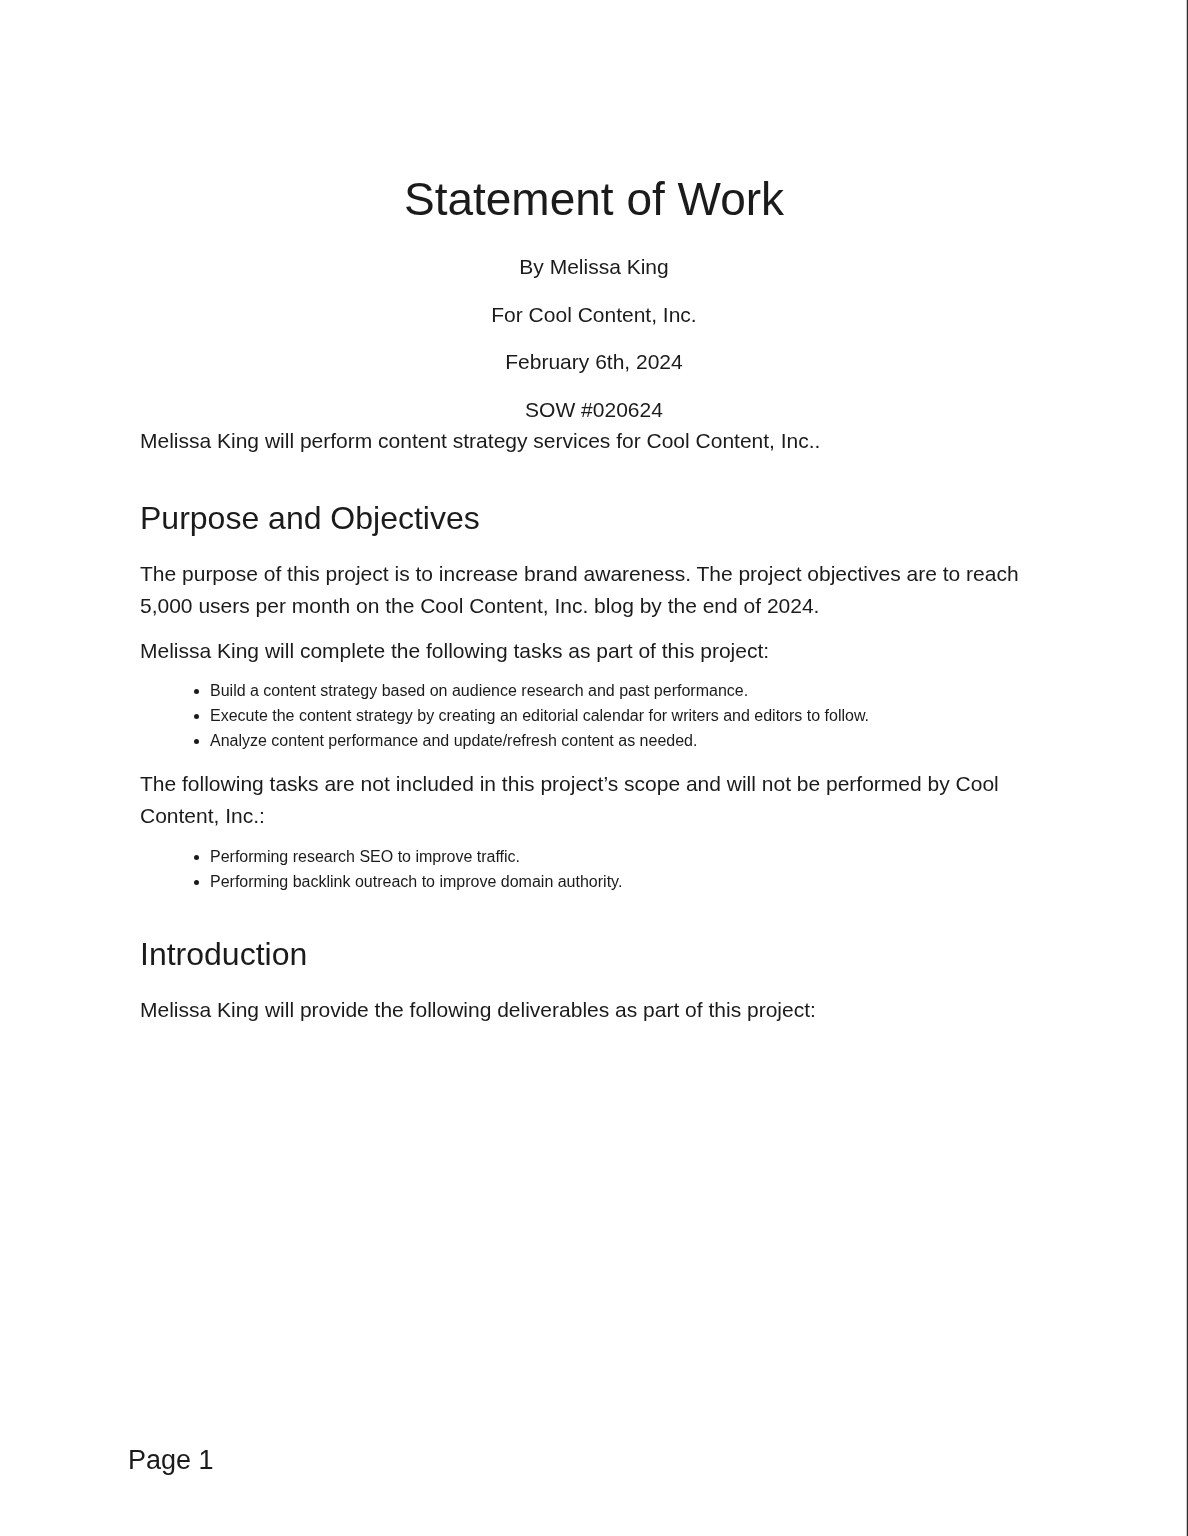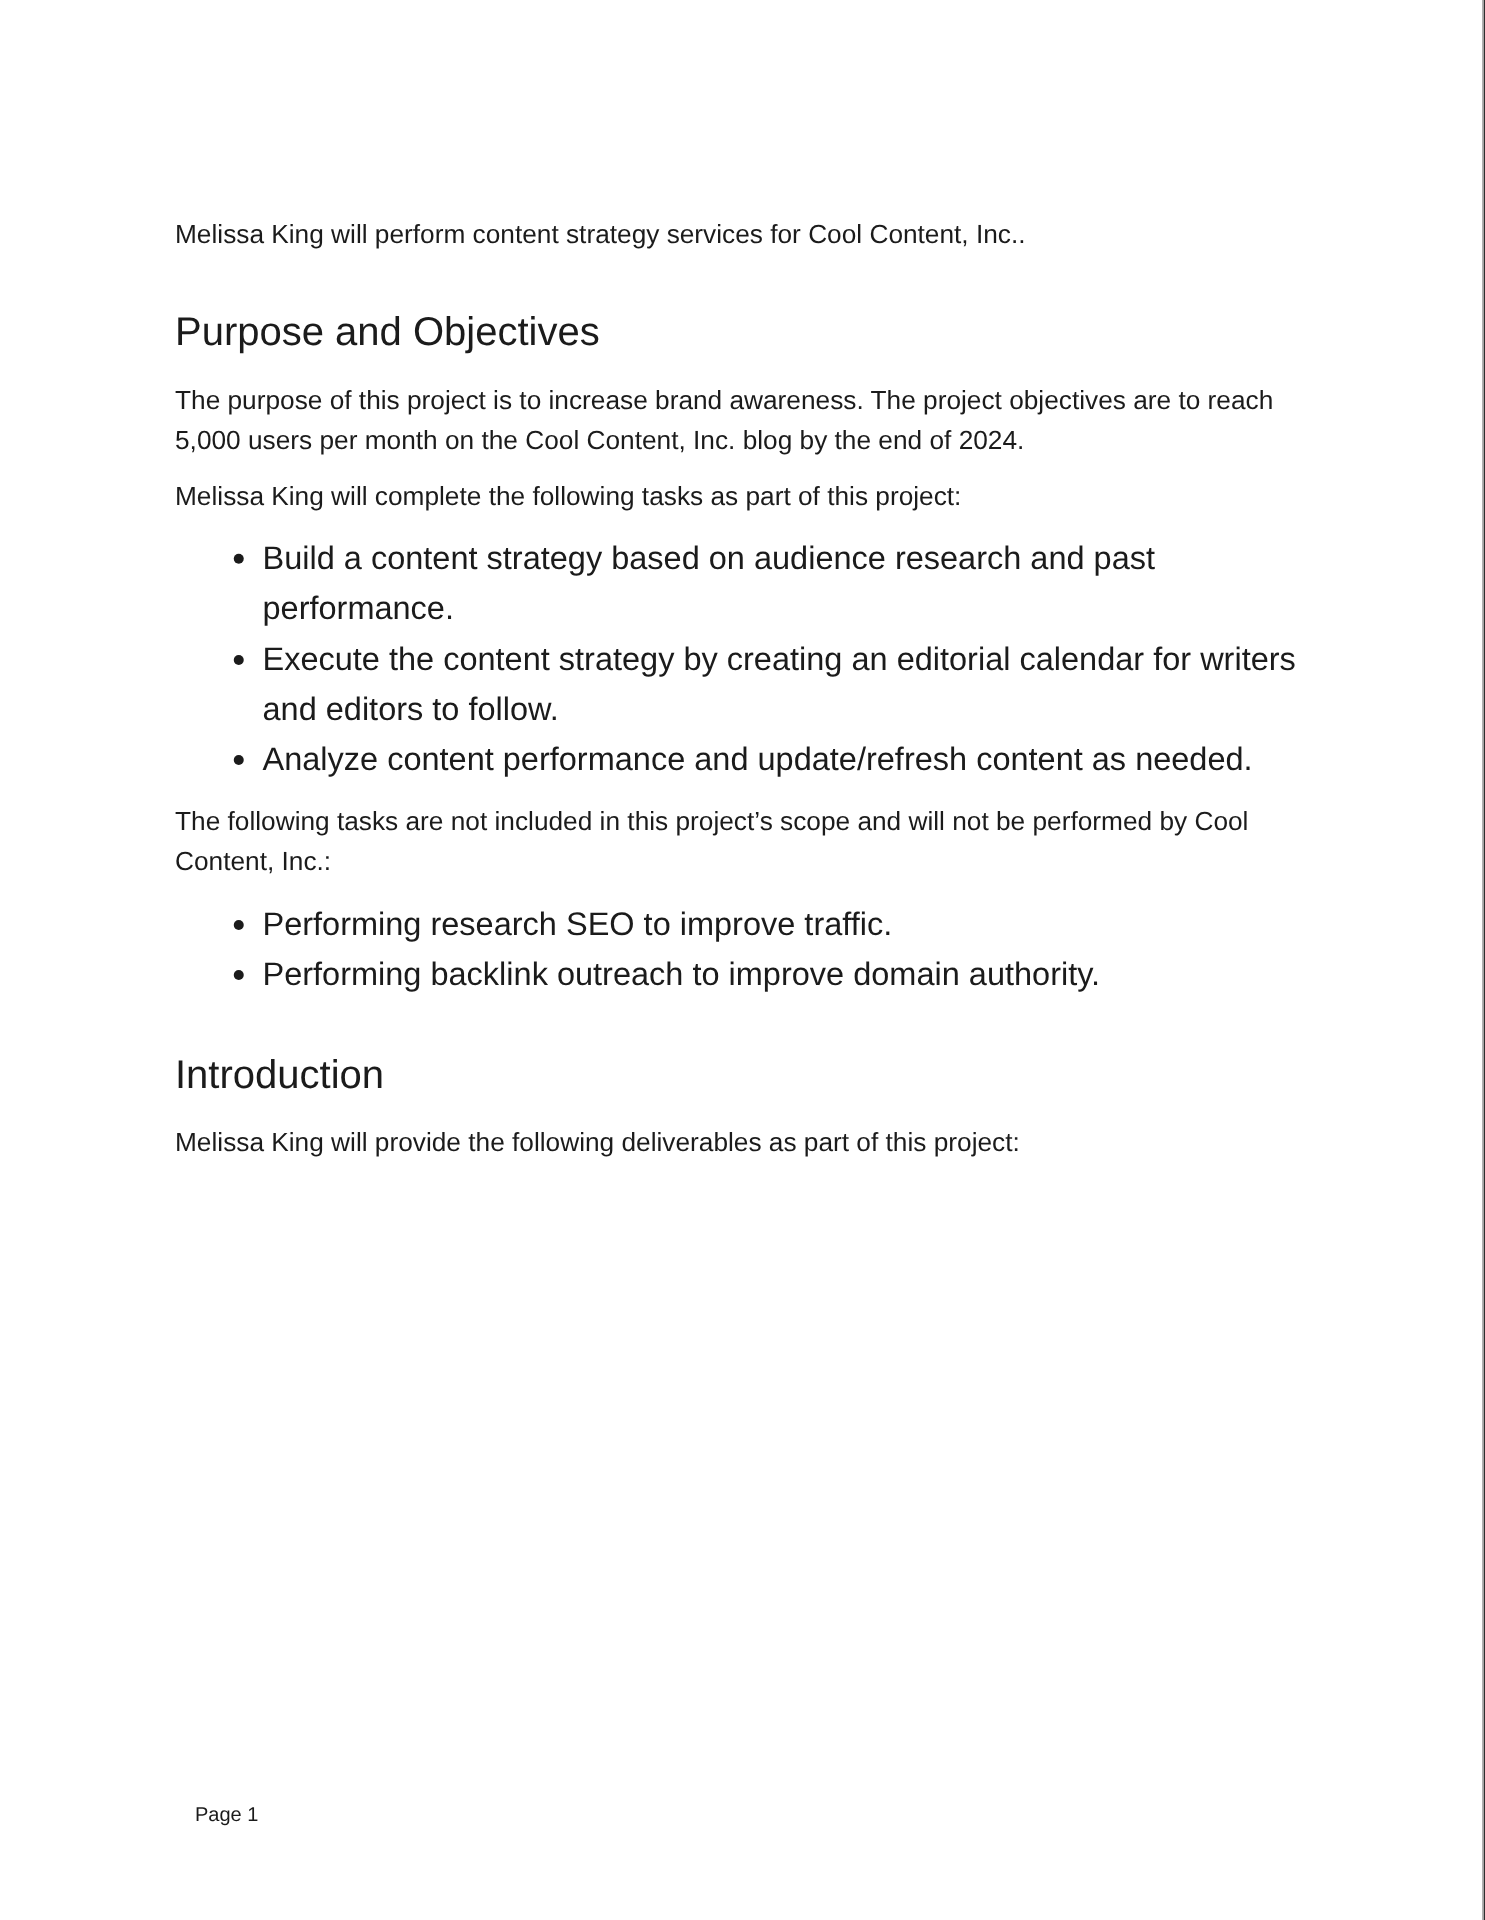--- a/index.html
+++ b/index.html
@@ -60,39 +60,46 @@
     font-size:21px;
     line-height:1.55;
     margin:0 0 12px 0;
   }
   ul.bullet-list{
     margin:2px 0 14px 0;
     padding-left:70px;
     list-style:disc outside;
   }
   ul.bullet-list li{
-    font-size:26px;
+    font-size:16px;
     line-height:1.55;
   }
   .page-footer{
     position:absolute;
-    left:156px;
+    left:128px;
     top:1442px;
-    font-size:16px;
+    font-size:27px;
     line-height:1.4;
   }
 </style>
 </head>
 <body>
 
 <div class="page">
   <div class="edge-line"></div>
 
   <div class="content">
 
+    <header>
+      <h1 class="doc-title">Statement of Work</h1>
+      <p class="subtitle-line first">By Melissa King</p>
+      <p class="subtitle-line">For Cool Content, Inc.</p>
+      <p class="subtitle-line">February 6th, 2024</p>
+      <p class="subtitle-line">SOW #020624</p>
+    </header>
 
     <section>
       <p class="body-text">Melissa King will perform content strategy services for Cool Content, Inc..</p>
     </section>
 
     <section>
       <h2 class="section-heading">Purpose and Objectives</h2>
       <p class="body-text">The purpose of this project is to increase brand awareness. The project objectives are to reach 5,000 users per month on the Cool Content, Inc. blog by the end of 2024.</p>
     </section>
 

